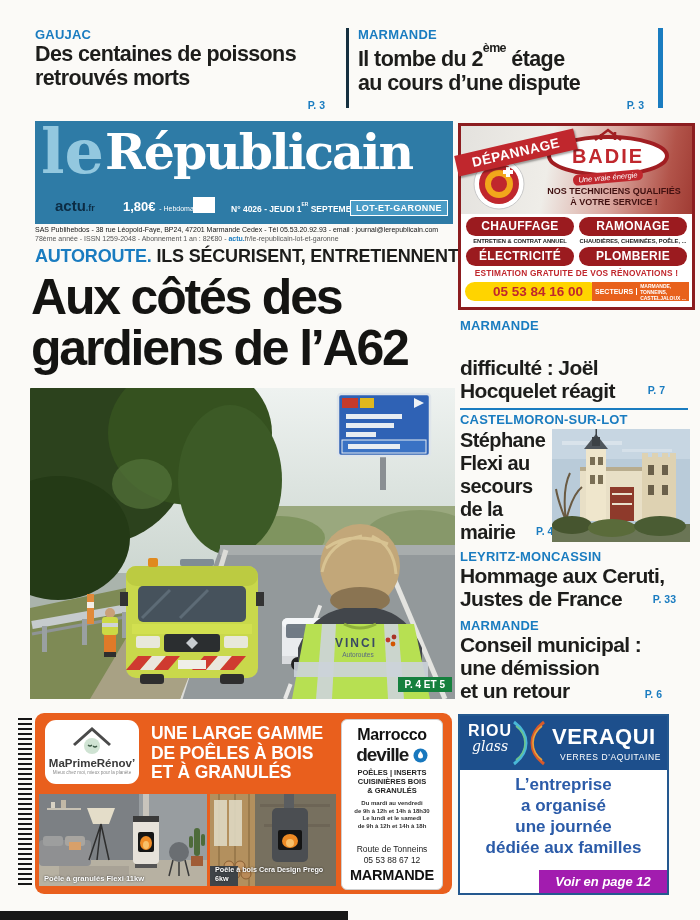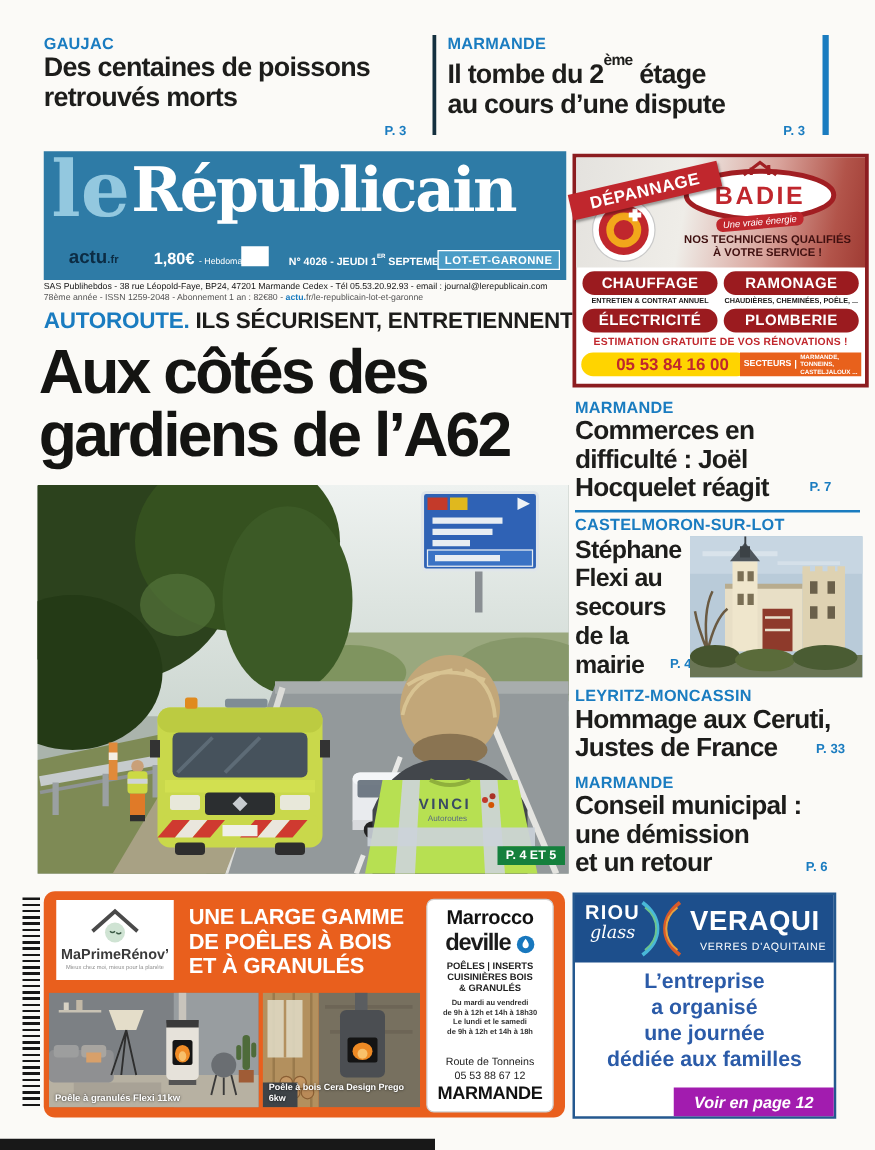--- a/index.html
+++ b/index.html
@@ -56,21 +56,21 @@
   #rt2 .txt{position:absolute;left:0;top:17px;width:100px;}
   #rt2 .pref{position:absolute;left:76px;top:113px;}
   #rt2photo{position:absolute;right:0;top:17px;width:138px;height:113px;background:#b9cbd9;}
   #rt3{left:460px;top:549px;width:230px;height:62px;}
   #rt3 .pref{position:absolute;right:14px;bottom:6px;}
   #rt4{left:460px;top:618px;width:230px;height:84px;}
   #rt4 .pref{position:absolute;right:28px;bottom:2px;}
   
   #barcode{left:18px;top:718px;width:14px;height:168px;background:repeating-linear-gradient(180deg,#161616 0 2px,#f8f8f6 2px 5px);}
   #stovead{left:35px;top:713px;width:417px;height:181px;background:#e95f1d;border-radius:9px;}
-  #mpr{left:10px;top:7px;width:94px;height:64px;background:#fff;border-radius:0;text-align:center;}
+  #mpr{left:10px;top:7px;width:94px;height:64px;background:#fff;border-radius:11px;text-align:center;}
   #mpr .nm{font-size:11.5px;font-weight:bold;color:#3a3a3a;margin-top:-2px;}
   #mpr .sb{font-size:4.6px;color:#8a8a8a;margin-top:1px;}
   #stovehead{left:116px;top:11px;font-size:17.5px;line-height:19.5px;font-weight:bold;color:#fff;letter-spacing:-.2px;}
   .phframe{position:absolute;top:81px;height:92px;overflow:hidden;}
   #ph1{left:4px;width:168px;}
   #ph2{left:175px;width:126px;}
   .phcap{position:absolute;left:5px;bottom:3px;color:#fff;font-weight:bold;font-size:7.6px;text-shadow:0 0 2px rgba(0,0,0,.8);}
   #marrocco{left:306px;top:6px;width:100px;height:169px;background:#fff;border-radius:6px;border:1px solid #cfcfcf;text-align:center;}
   #marrocco .nm{font-size:16px;font-weight:bold;color:#111;margin-top:6px;letter-spacing:-.3px;}
   #marrocco .dev{font-size:19px;font-weight:bold;color:#1a1a1a;letter-spacing:-1px;display:inline-block;vertical-align:middle;}
@@ -282,21 +282,21 @@
       <span class="towns">
         <span>MARMANDE, TONNEINS,</span><br>
         <span>CASTELJALOUX ...</span>
       </span>
     </div>
   </div>
 
   <div class="abs" id="rt1">
     <div class="kick">MARMANDE</div>
     <div class="rt-title">
-      <span>Commerces en</span><br>
+      <br>
       <span>difficulté : Joël</span><br>
       <span>Hocquelet réagit</span>
     </div>
     <span class="pref">P. 7</span>
   </div>
   <div class="abs" id="rtdiv"></div>
   <div class="abs" id="rt2">
     <div class="kick">CASTELMORON-SUR-LOT</div>
     <div class="txt rt-title" style="font-size:20px;">
       <span>Stéphane</span><br>

